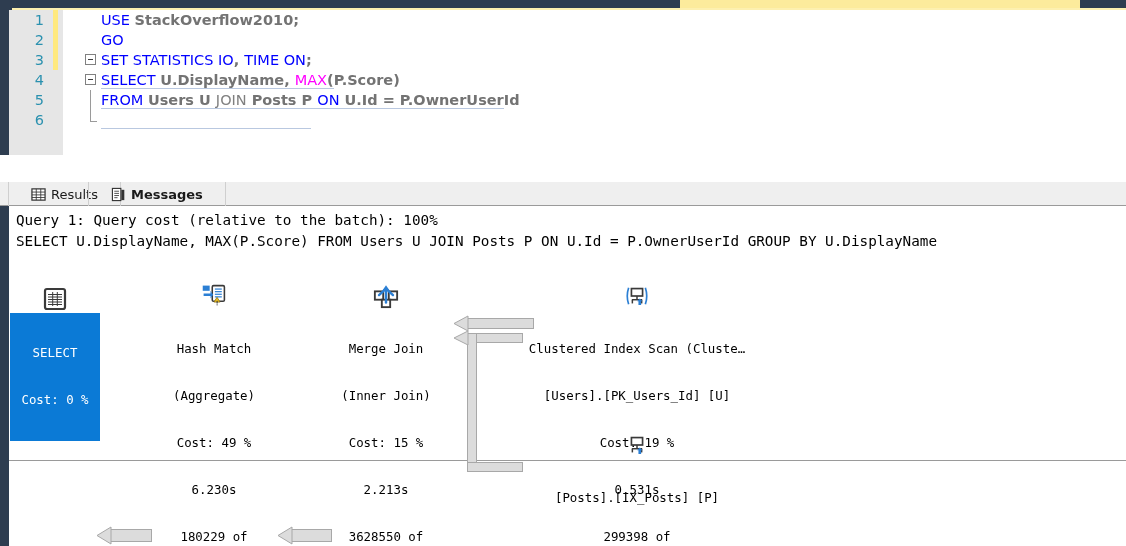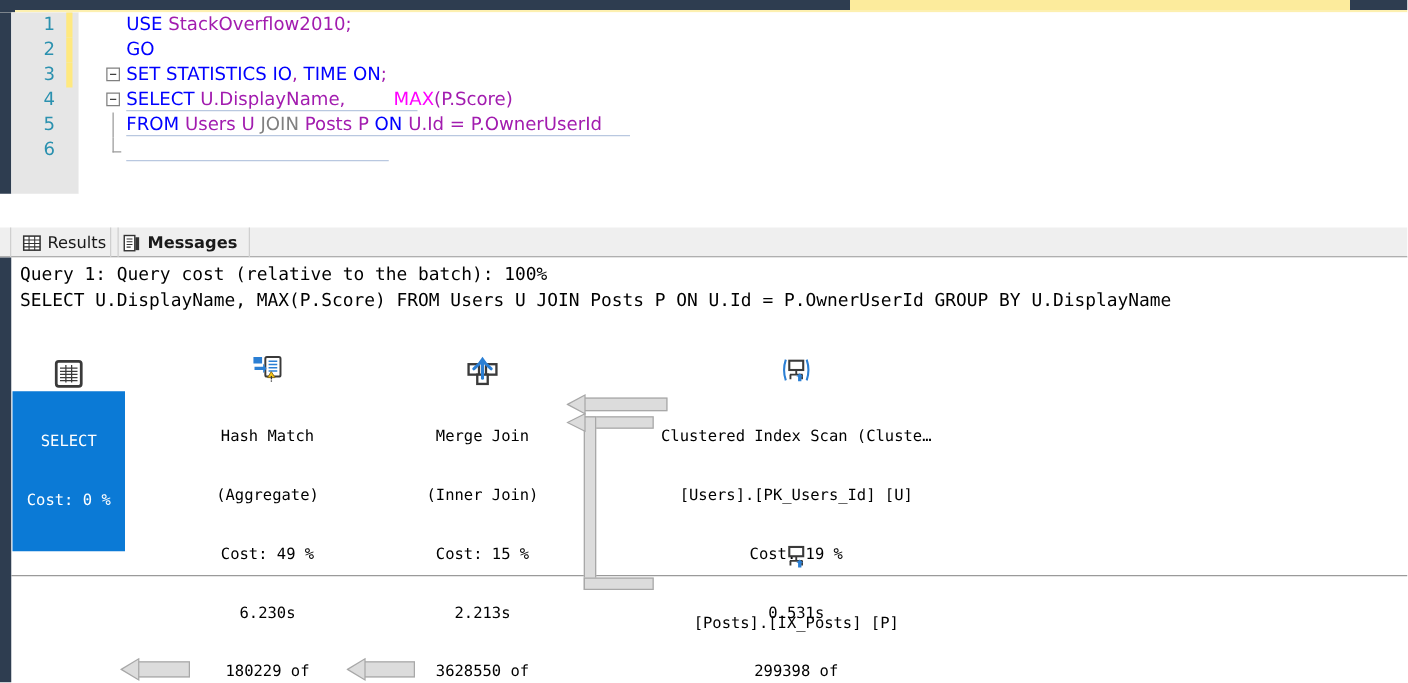--- a/index.html
+++ b/index.html
@@ -79,23 +79,23 @@
   }
   .chgbar {
     position: absolute;
     left: -10px; top: 0;
     width: 5px; height: 20px;
     background: #ffe97f;
   }
   .chgbar.none { background: transparent; }
   .codetext { position: absolute; left: 38px; top: 0; }
   .kw   { color: #0000ff; }
-  .fn   { color: #ff00ff; margin-left: 34px; }
+  .fn   { color: #ff00ff; }
   .gray { color: #808080; }
-  .plain{ color: #a21caf; }
+  .plain{ color: #737373; font-weight: bold; }
 
   
   .collapse-box {
     position: absolute;
     left: 22px; top: 4px;
     width: 11px; height: 11px;
     border: 1px solid #808080;
     background: #ffffff;
   }
   .collapse-box::before {
@@ -169,21 +169,21 @@
     position: absolute; left: 0; top: 182px;
     width: 1126px; height: 24px;
     background: #efefef;
     border-bottom: 1px solid #9a9a9a;
   }
   .tab {
     position: absolute; top: 0;
     height: 24px;
     display: flex; align-items: center;
     gap: 5px;
-    padding: 0 9px;
+    padding: 0 22px;
     font-size: 13px;
     color: #1a1a1a;
     font-family: "DejaVu Sans", sans-serif;
     border-left: 1px solid #cfcfcf;
     border-right: 1px solid #cfcfcf;
   }
   .tab.active {
     background: #ffffff;
     border-top: 1px solid #9a9a9a;
     border-left: 1px solid #9a9a9a;

